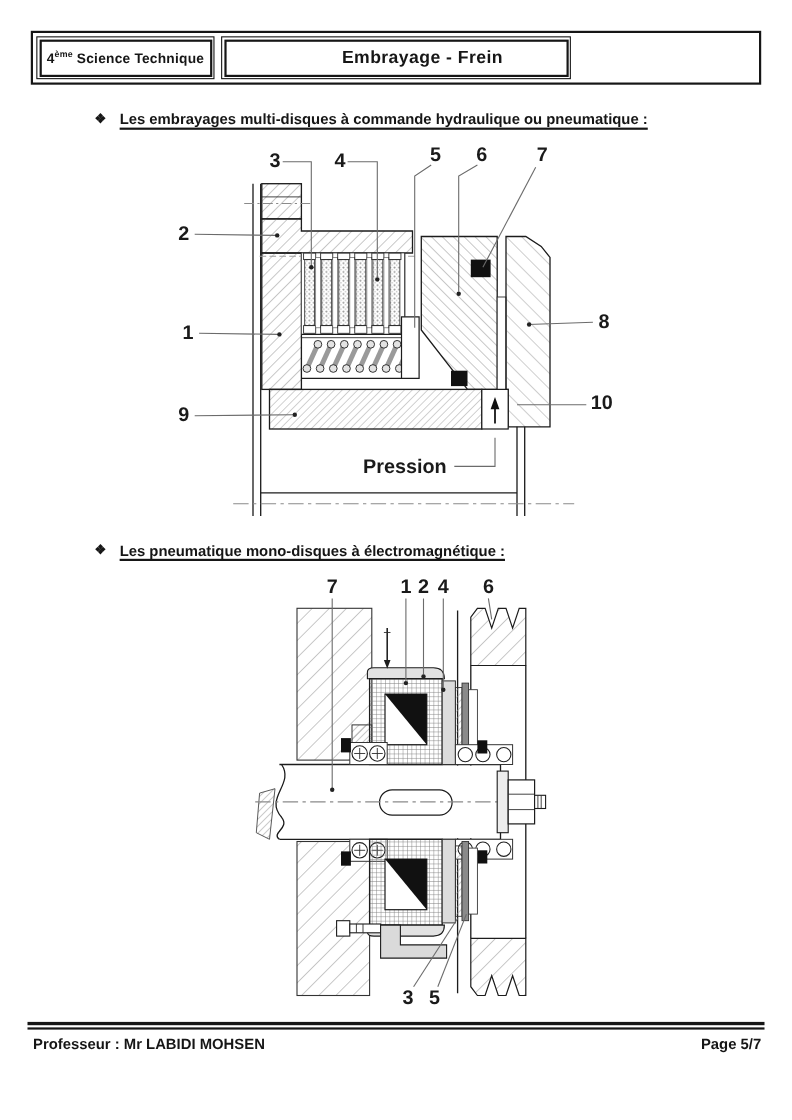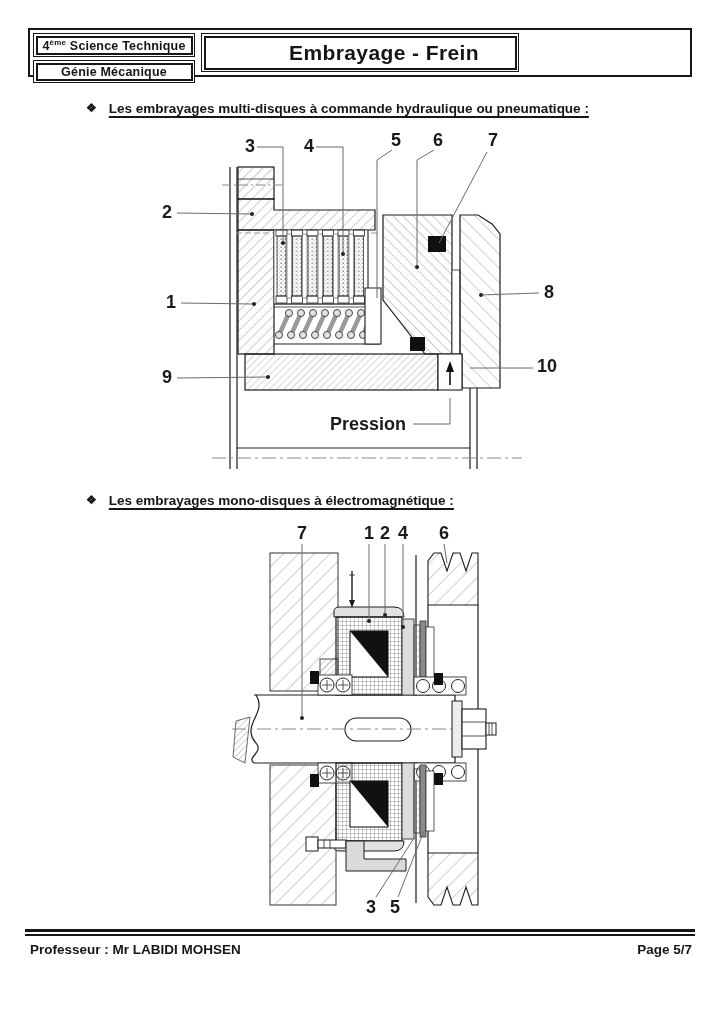--- a/index.html
+++ b/index.html
@@ -6,21 +6,21 @@
   .page{position:relative;width:720px;height:1018px;background:#ffffff;overflow:hidden;
         font-family:"Liberation Sans",sans-serif;color:#161616;}
   
   .doc-header{position:absolute;left:28px;top:28px;width:664px;height:49px;box-sizing:border-box;
               border:2.5px solid #161616;padding:3px;display:flex;gap:6px;background:#fff;}
   .hcol{display:flex;flex-direction:column;gap:3px;width:162px;}
   .hcenter{flex:1;display:flex;}
   .dbox{border:1px solid #161616;padding:1.5px;flex:1;display:flex;box-sizing:border-box;background:#fff;}
   .dbox-in{border:2px solid #161616;flex:1;display:flex;align-items:center;justify-content:center;
            font-weight:bold;font-size:12.5px;letter-spacing:.2px;text-align:center;}
-  .title-in{font-size:21px;letter-spacing:.4px;padding-left:48px;}
+  .title-in{font-size:16px;letter-spacing:.4px;padding-left:48px;}
   sup{font-size:8px;vertical-align:super;}
   
   .sect{position:absolute;left:86px;display:flex;gap:12px;align-items:baseline;
         font-weight:bold;font-size:13.5px;}
   .sect .bullet{font-size:12px;transform:translateY(-1px);}
   .sect .t{text-decoration:underline;text-underline-offset:3px;text-decoration-thickness:1.5px;}
   #section1{top:101px;}
   #section2{top:493px;}
   
   .fig{position:absolute;}
@@ -41,23 +41,20 @@
 <body>
 
 <div class="page">
 
   <div class="doc-header">
     <div class="hcol">
       <div class="dbox">
         <div class="dbox-in">
           <span><span>4</span><sup>ème</sup><span> Science Technique</span></span>
         </div>
-      </div>
-      <div class="dbox">
-        <div class="dbox-in">Génie Mécanique</div>
       </div>
     </div>
     <div class="hcenter">
       <div class="dbox">
         <div class="dbox-in title-in">Embrayage - Frein</div>
       </div>
     </div>
     <div class="hcol">
     </div>
   </div>
@@ -230,21 +227,21 @@
       <text class="lbl" x="409" y="176" text-anchor="middle">8</text>
       <line class="ldr" x1="399" y1="171" x2="340" y2="173"></line>
         <circle cx="341" cy="173" r="2" fill="#222"></circle>
       <text class="lbl" x="407" y="250" text-anchor="middle">10</text>
       <line class="ldr" x1="393" y1="246" x2="330" y2="246"></line>
     </g>
   </svg>
 
   <div class="sect" id="section2">
     <span class="bullet">❖</span>
-    <span class="t">Les embrayages mono-disques à  électromagnétique :</span>
+    <span class="t">Les pneumatique mono-disques à  électromagnétique :</span>
   </div>
 
   <svg id="figure2" class="fig" width="270" height="402" viewBox="0 0 270 402">
     <defs>
       <pattern id="pA" width="11" height="11" patternUnits="userSpaceOnUse" patternTransform="rotate(45)">
         <line x1="0" y1="0" x2="0" y2="11" stroke="#9d9d9d" stroke-width="1"></line>
       </pattern>
       <pattern id="pB" width="4.5" height="4.5" patternUnits="userSpaceOnUse" patternTransform="rotate(45)">
         <line x1="0" y1="0" x2="0" y2="4.5" stroke="#9a9a9a" stroke-width="0.9"></line>
       </pattern>

